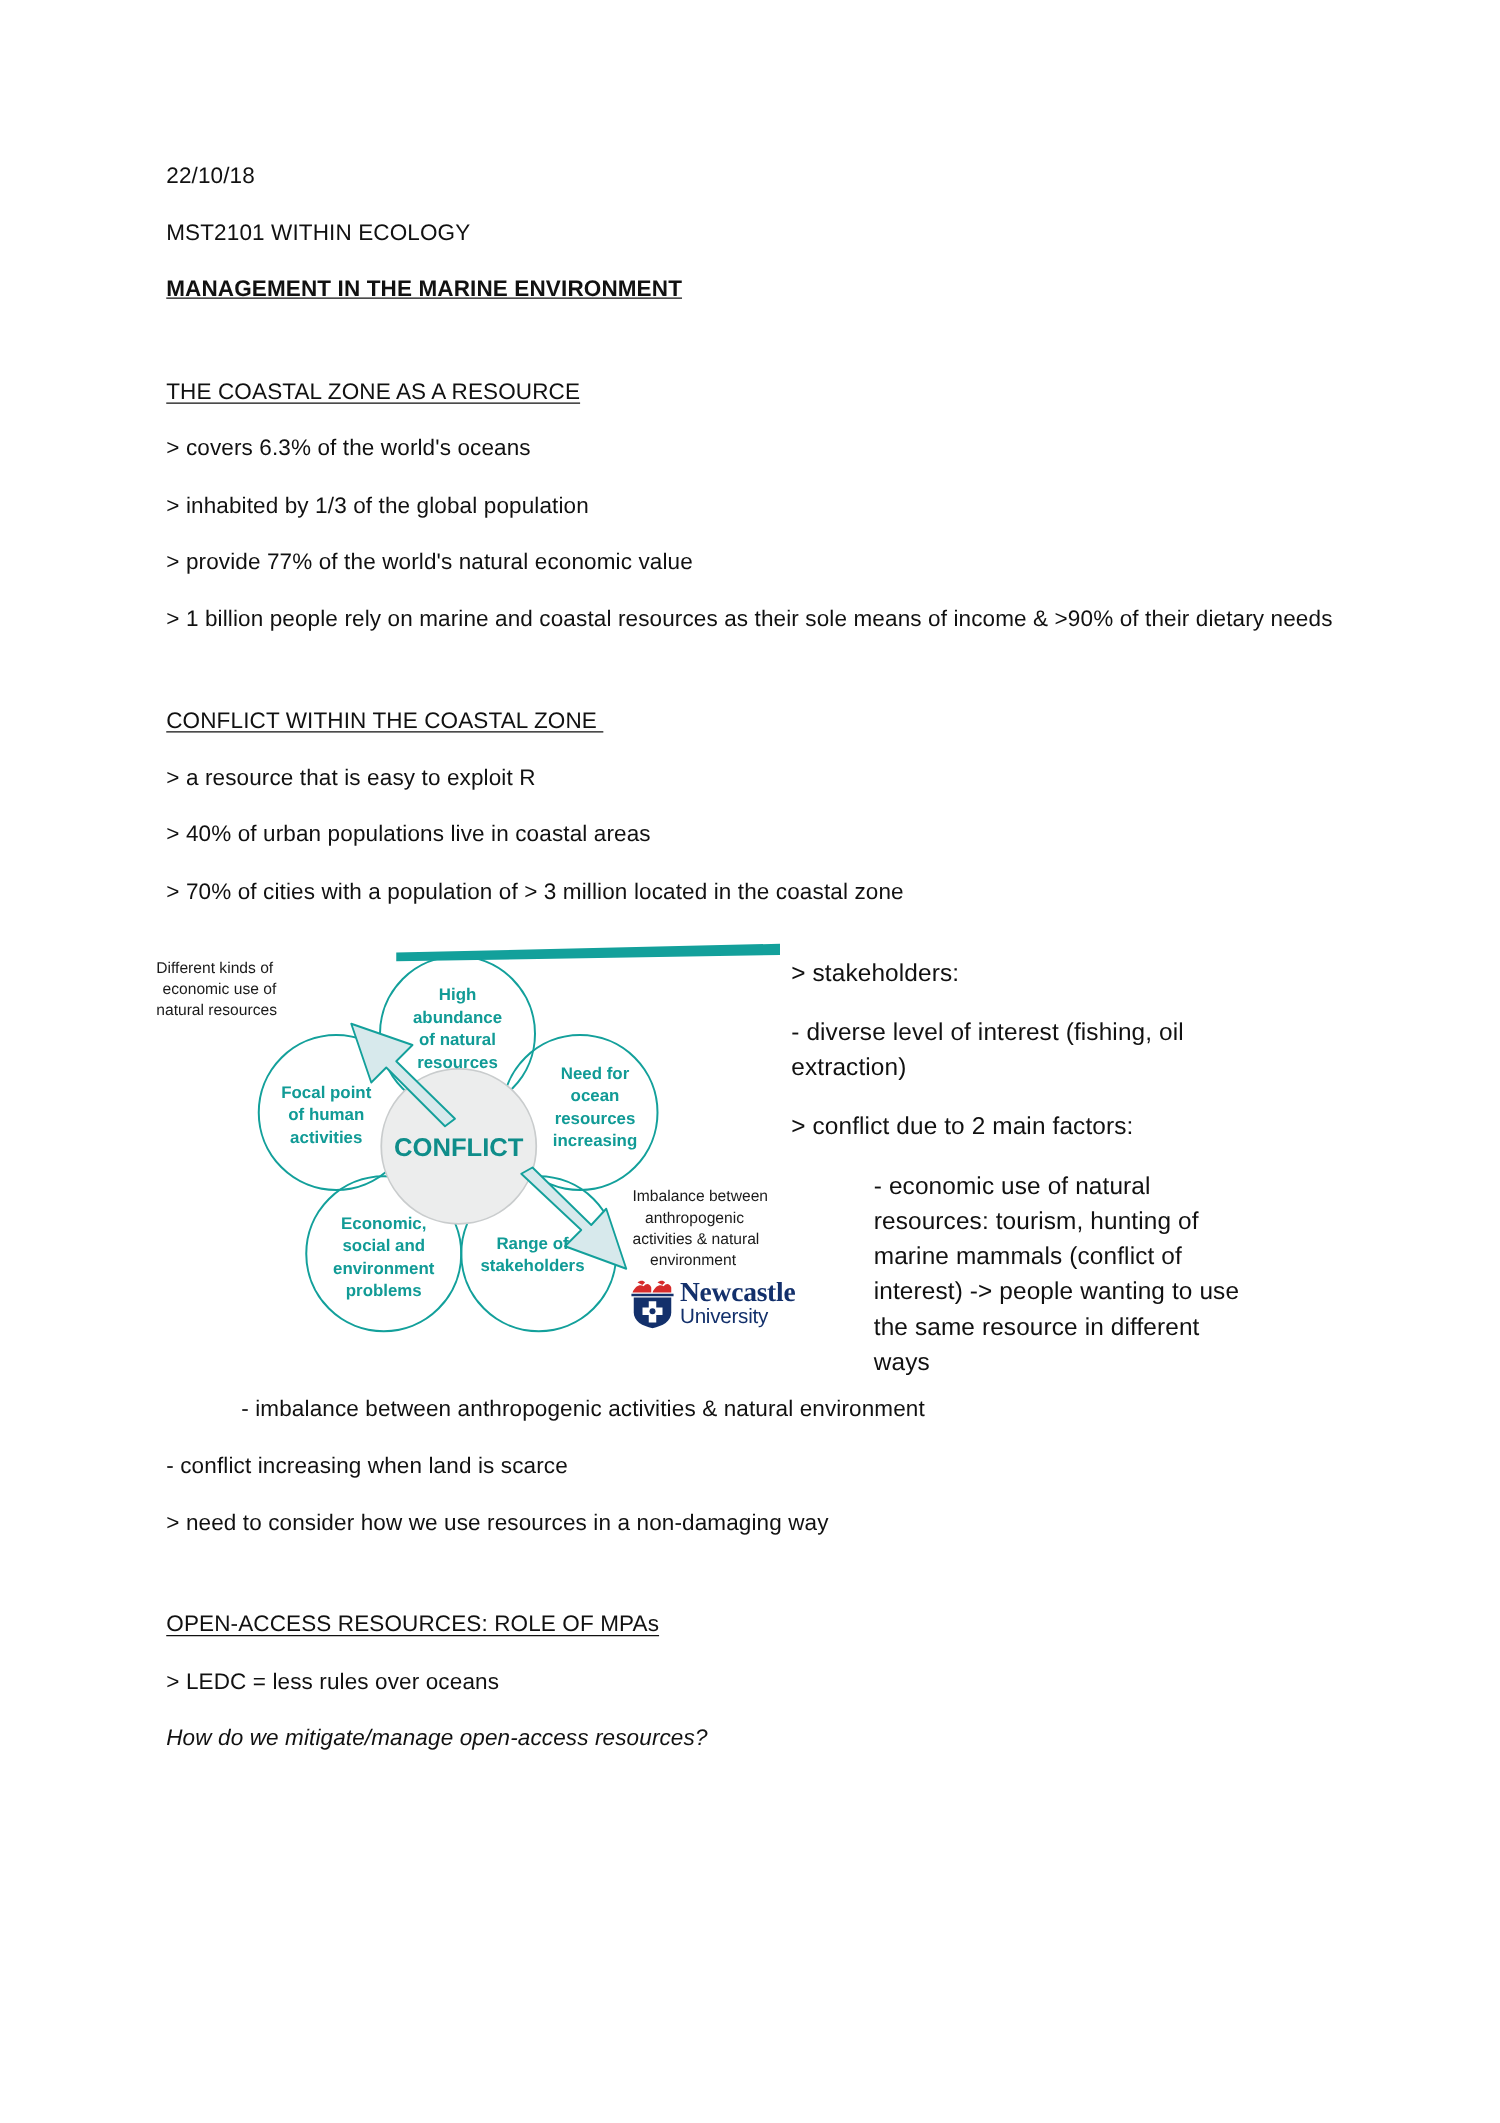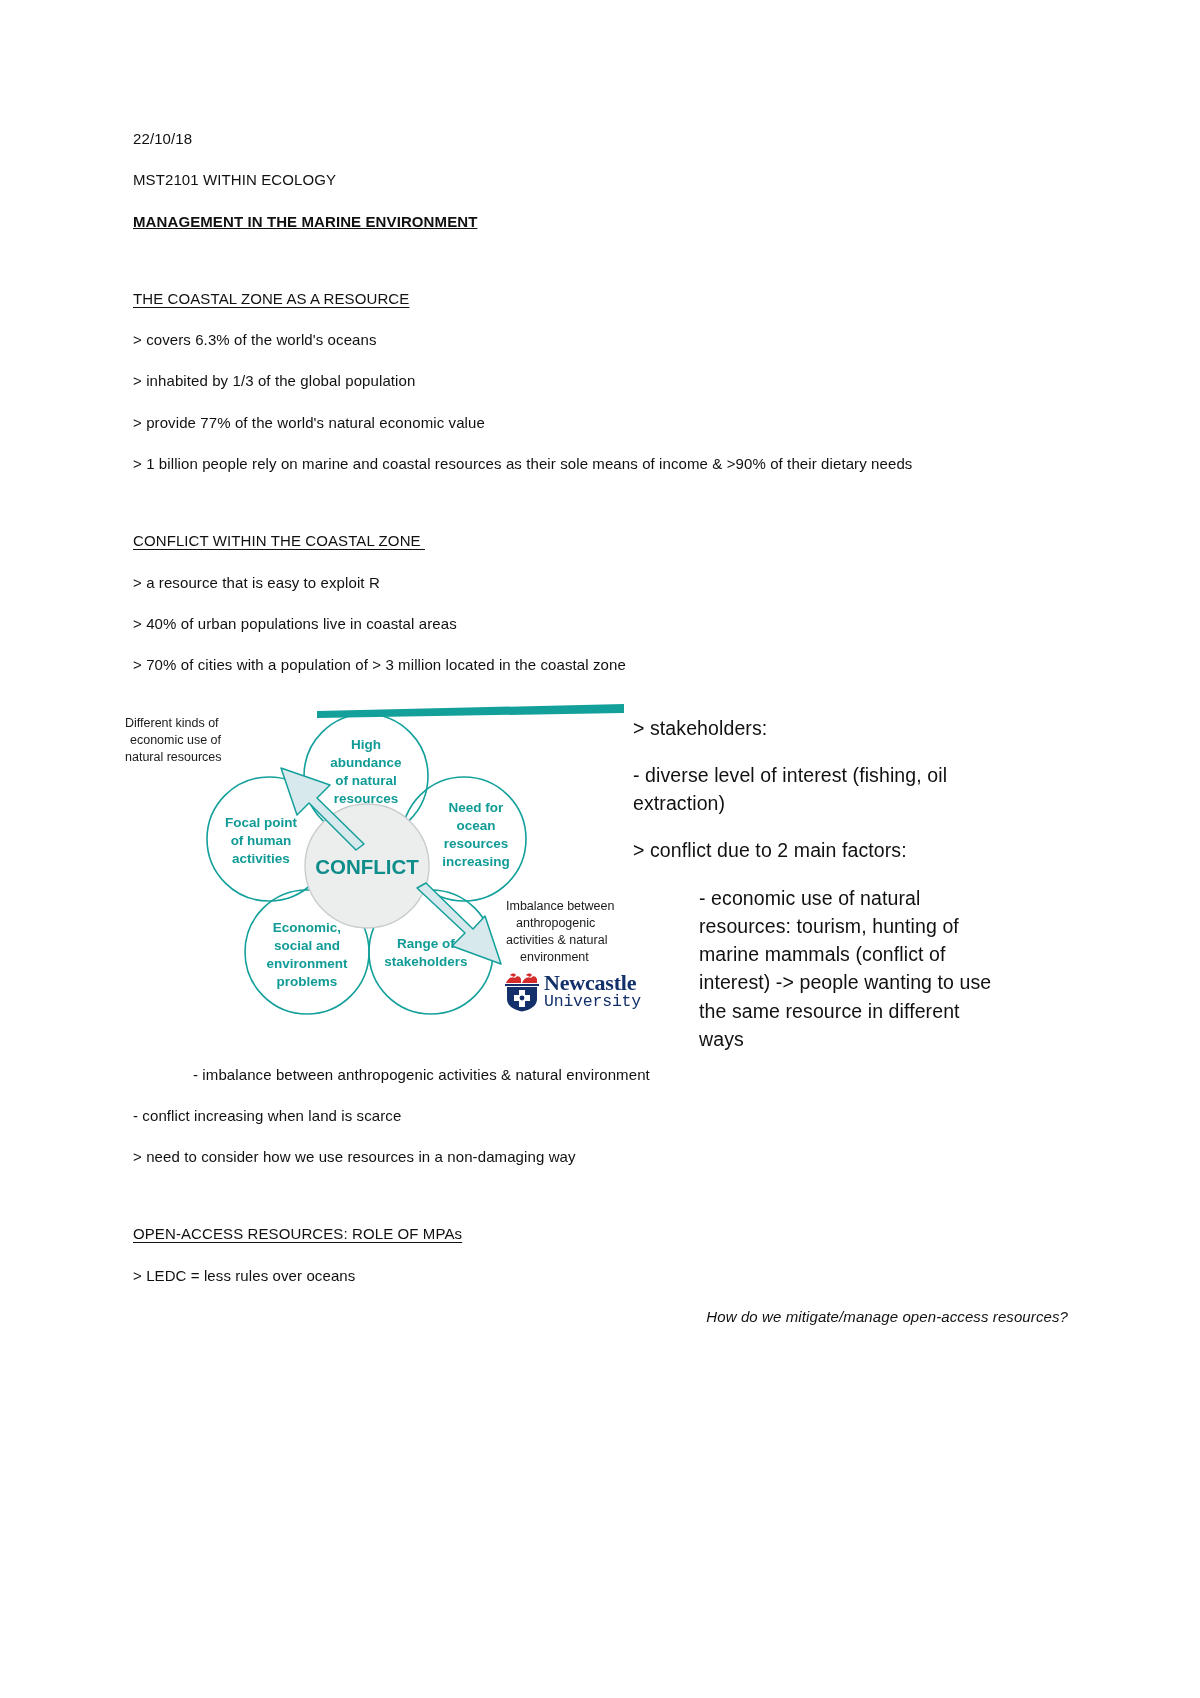--- a/index.html
+++ b/index.html
@@ -20,34 +20,34 @@
     margin: 0 auto;
     overflow: hidden;
   }
   .doc {
     position: absolute;
     left: 133px;
     top: 128px;
     width: 935px;
   }
   .line {
-    font-size: 15px;
+    font-size: 18px;
     line-height: 1.42;
     letter-spacing: 0.1px;
     color: #111;
     margin: 0 0 20px 0;
     white-space: pre-wrap;
   }
   .line.tight { margin-bottom: 18px; }
   .bold { font-weight: bold; text-decoration: underline; }
   .underline {
     text-decoration: underline;
     text-underline-offset: 3px;
   }
-  .italic { font-style: italic; text-align: right; }
+  .italic { font-style: italic; }
   .spacer-lg { height: 36px; }
   .spacer-sm { height: 10px; }
   .indent-1 { padding-left: 60px; }
 
   
   .figure-row {
     position: relative;
     width: 935px;
     min-height: 360px;
     margin-top: 4px;
@@ -118,21 +118,21 @@
     line-height: 1.0;
   }
   .nu-words .l1 {
     font-family: "Liberation Serif", serif;
     font-weight: bold;
     font-size: 22px;
     color: #13306b;
     letter-spacing: -0.2px;
   }
   .nu-words .l2 {
-    font-family: Liberation Mono, monospace;
+    font-family: Liberation Sans, sans-serif;
     font-size: 16.5px;
     color: #13306b;
     letter-spacing: -0.2px;
   }
 
   .petal-text {
     font-family: "Liberation Sans", sans-serif;
     font-weight: bold;
     fill: #119b96;
   }

